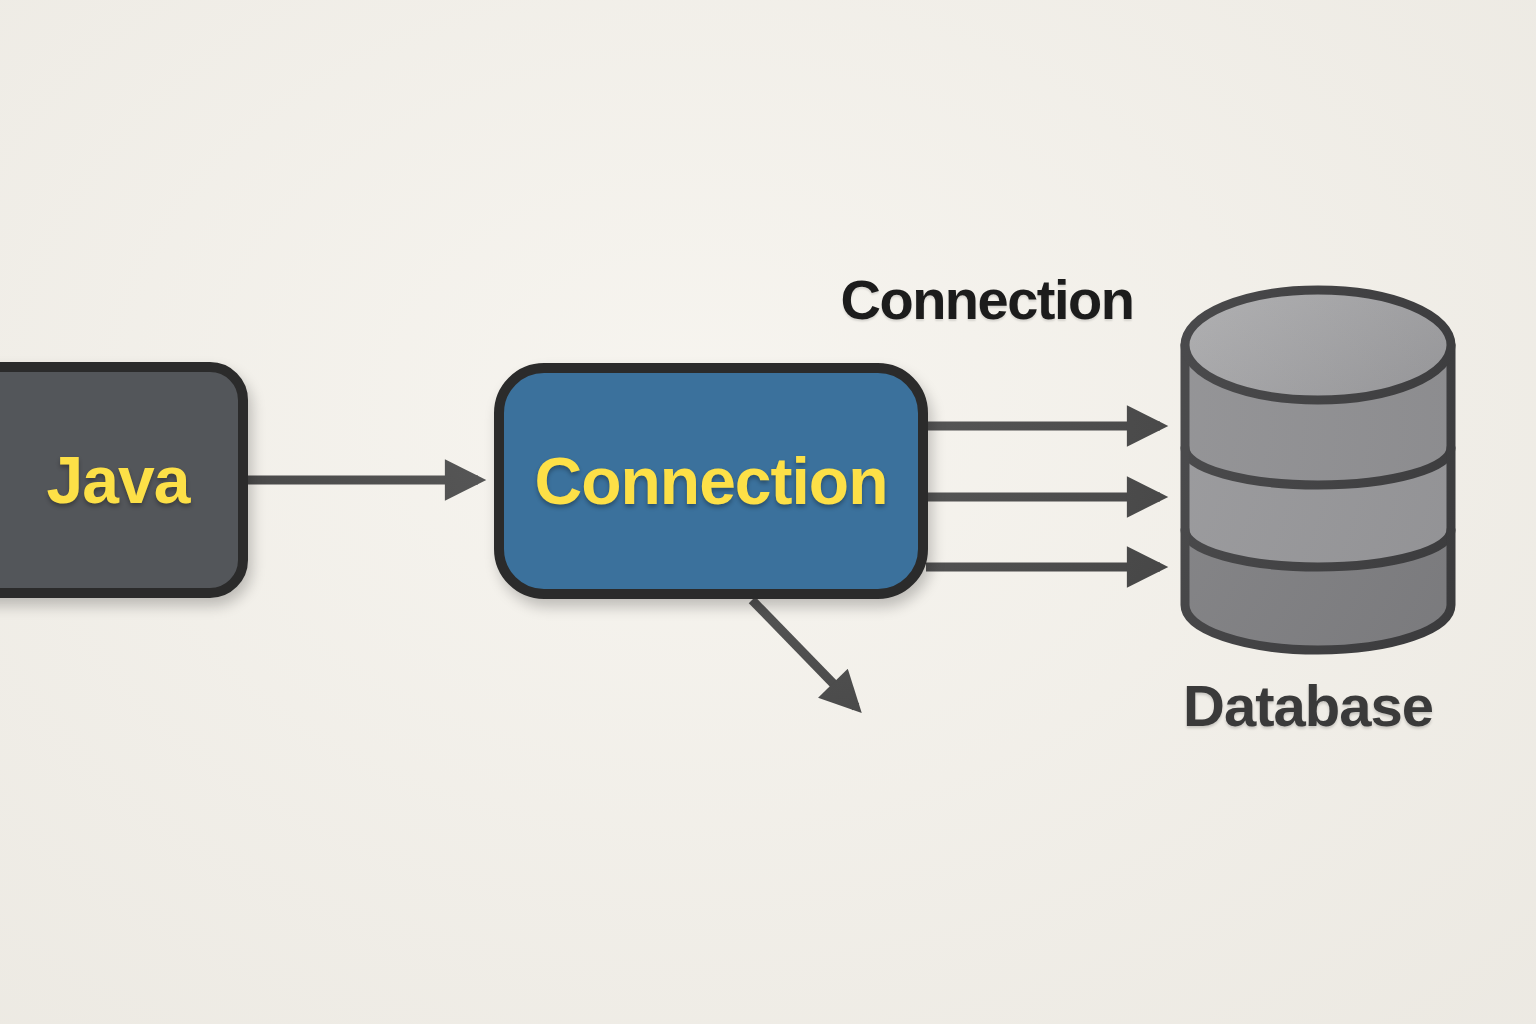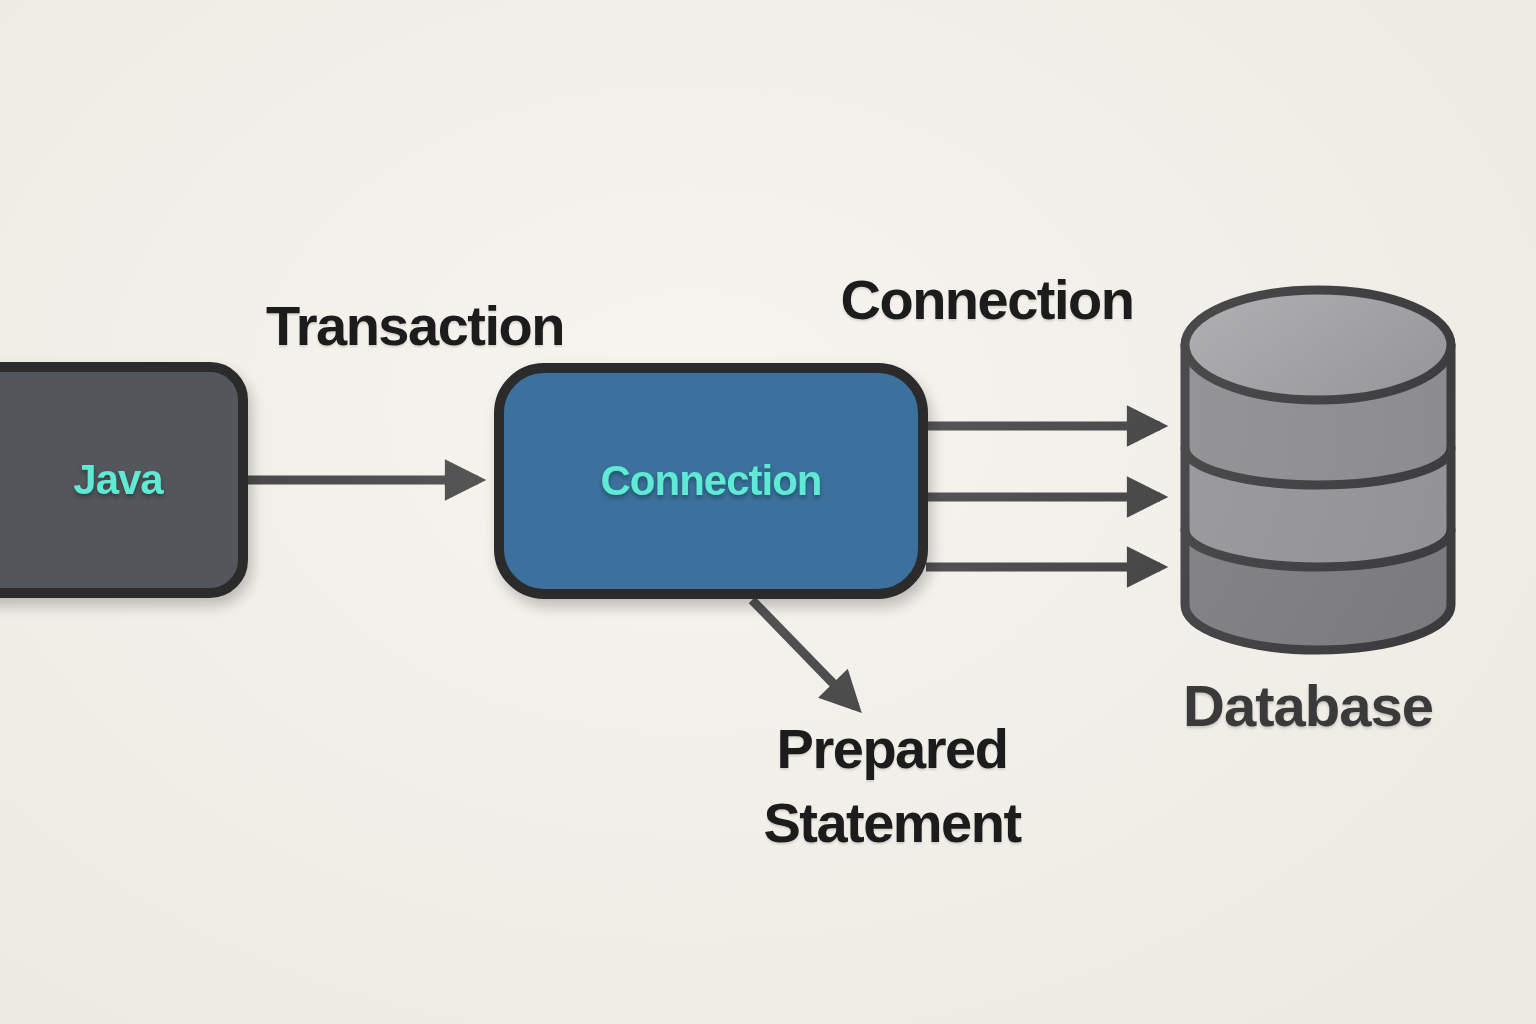--- a/index.html
+++ b/index.html
@@ -28,24 +28,24 @@
     align-items: center;
     justify-content: center;
     text-align: center;
     border: 10px solid #2b2b2b;
     box-shadow: 4px 8px 14px rgba(0,0,0,0.22);
     box-sizing: border-box;
     z-index: 2;
   }
   .node .node-text {
     font-weight: 700;
-    font-size: 42px;
+    font-size: 66px;
     line-height: 82px;
     letter-spacing: -1px;
-    color: #5eead4;
+    color: #fde047;
     text-shadow: 0 3px 4px rgba(0,0,0,0.30);
   }
   .node .node-text span { display: block; }
   #java-app-node {
     left: -52px; top: 362px;
     width: 300px; height: 236px;
     border-radius: 38px;
     background: #53565a;
     padding-left: 40px;
   }
@@ -130,24 +130,19 @@
       <span>Java</span>
     </div>
   </div>
 
   <div class="node" id="connection-pool-node" style="background: rgb(59, 113, 156);">
     <div class="node-text">
       <span>Connection</span>
     </div>
   </div>
 
-  <div class="edge-label" id="transaction-label">Transaction</div>
 
   <div class="edge-label" id="connection-label">Connection</div>
 
-  <div class="edge-label" id="prepared-statement-label">
-    <span>Prepared</span>
-    <span>Statement</span>
-  </div>
 
   <div id="database-label">Database</div>
 
 </div>
 
 </body></html>

